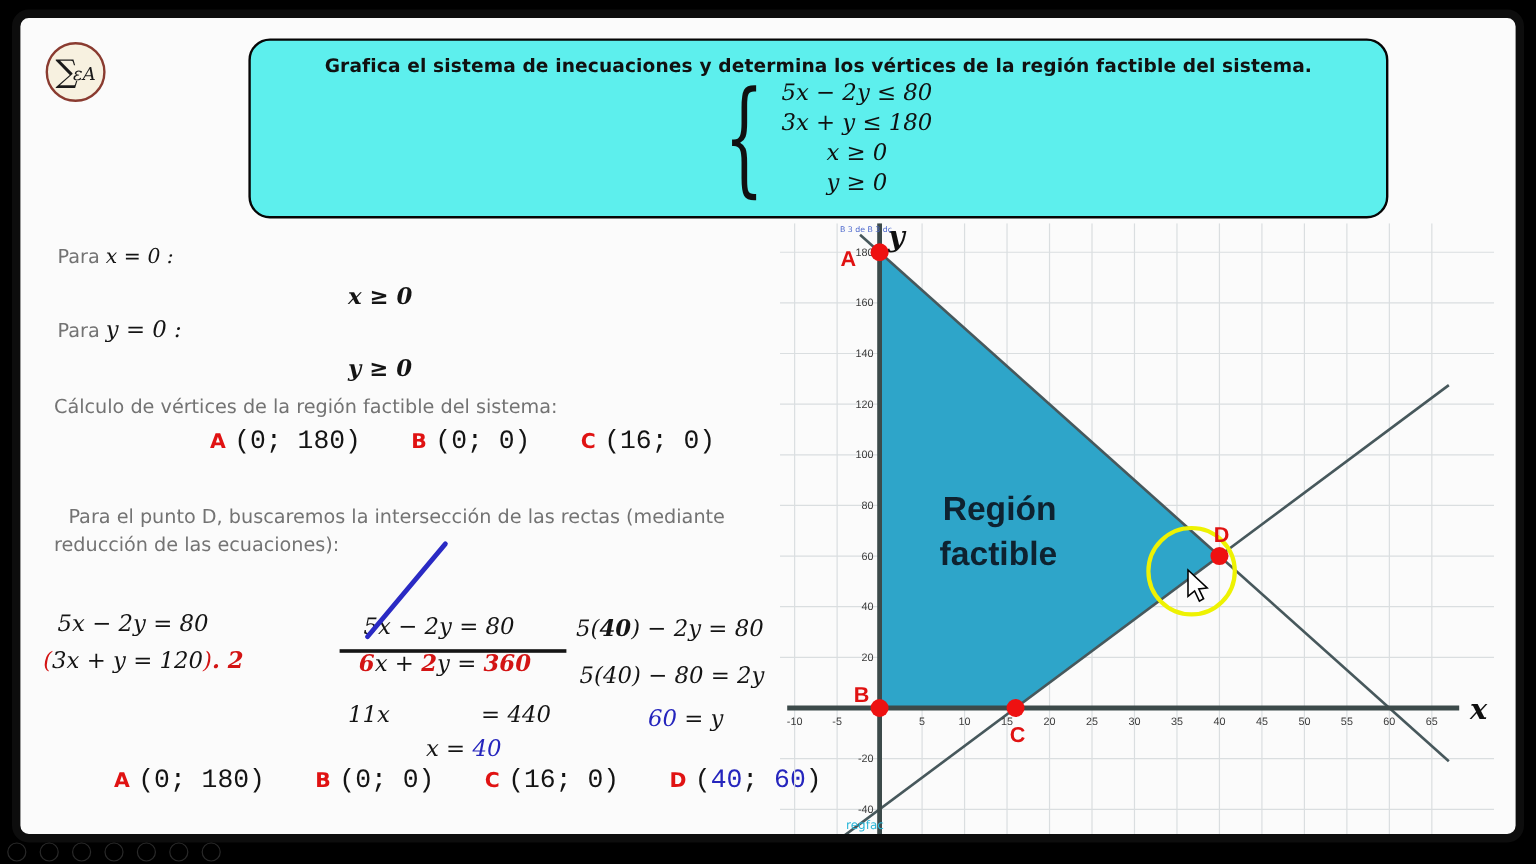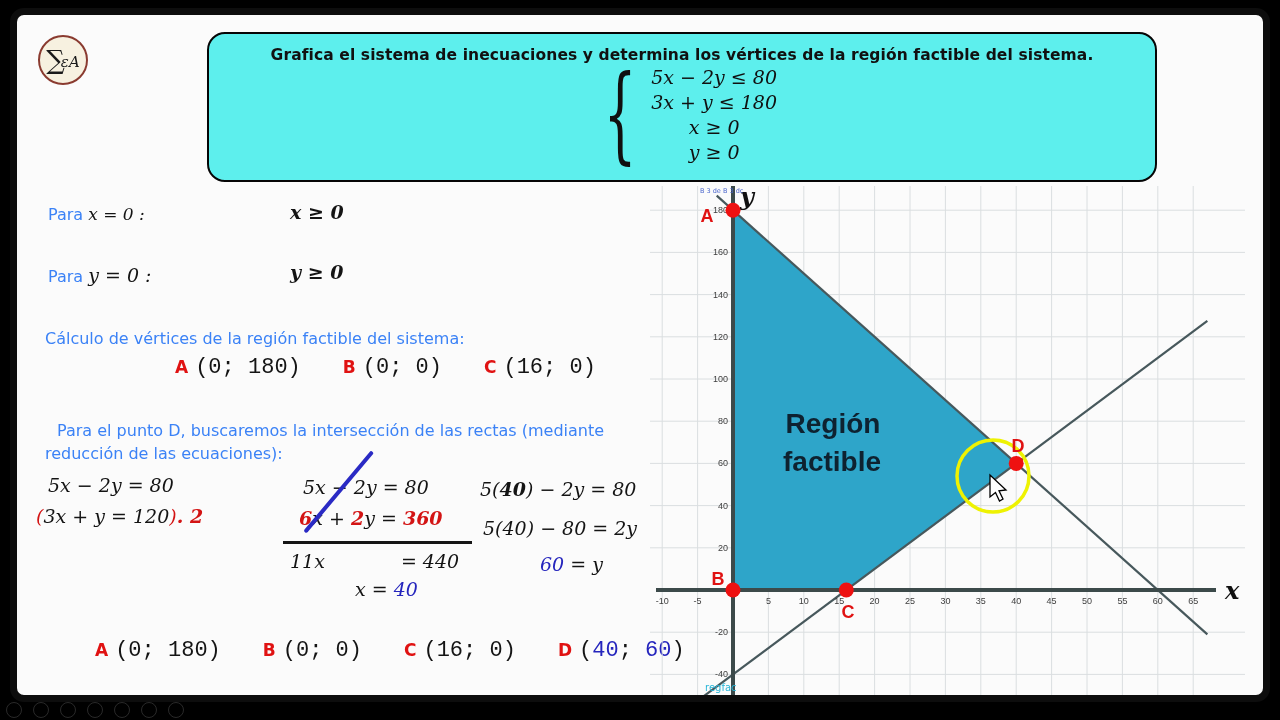--- a/index.html
+++ b/index.html
@@ -40,22 +40,22 @@
     transform:scaleX(.5);line-height:.92;margin-right:-2px;
   }
   .system-lines{display:flex;flex-direction:column;}
   .system-lines .sline{
     font-family:"DejaVu Serif",serif;font-style:italic;font-size:19px;
     color:#101010;line-height:25px;text-align:left;
   }
   .system-lines .sline.center{text-align:center;}
 
   
-  .hand{font-size:16px;color:#3b82f6;font-weight:400;}
-  .math{font-family:"DejaVu Serif",serif;font-style:italic;font-size:19px;color:#141414;white-space:nowrap;}
+  .hand{font-size:16px;color:#737373;font-weight:400;}
+  .math{font-family:"DejaVu Serif",serif;font-style:italic;font-size:19px;color:#141414;white-space:nowrap;margin-top:35px;}
   .mathu{font-family:Liberation Mono, monospace;font-size:22px;color:#141414;}
   .bold{font-weight:700;}
   .red{color:#d31414;}
   .blue{color:#2525bd;}
   .vname{font-size:17px;font-weight:700;color:#e01212;margin-right:7px;}
   .vrow{display:flex;align-items:baseline;white-space:nowrap;}
   .vpair{margin-right:42px;display:flex;align-items:baseline;}
 
   .underline-bar{background:#151515;height:2.5px;}
   .blue-slash{background:#2a2ac4;height:3.5px;border-radius:2px;transform:rotate(-50deg);}

